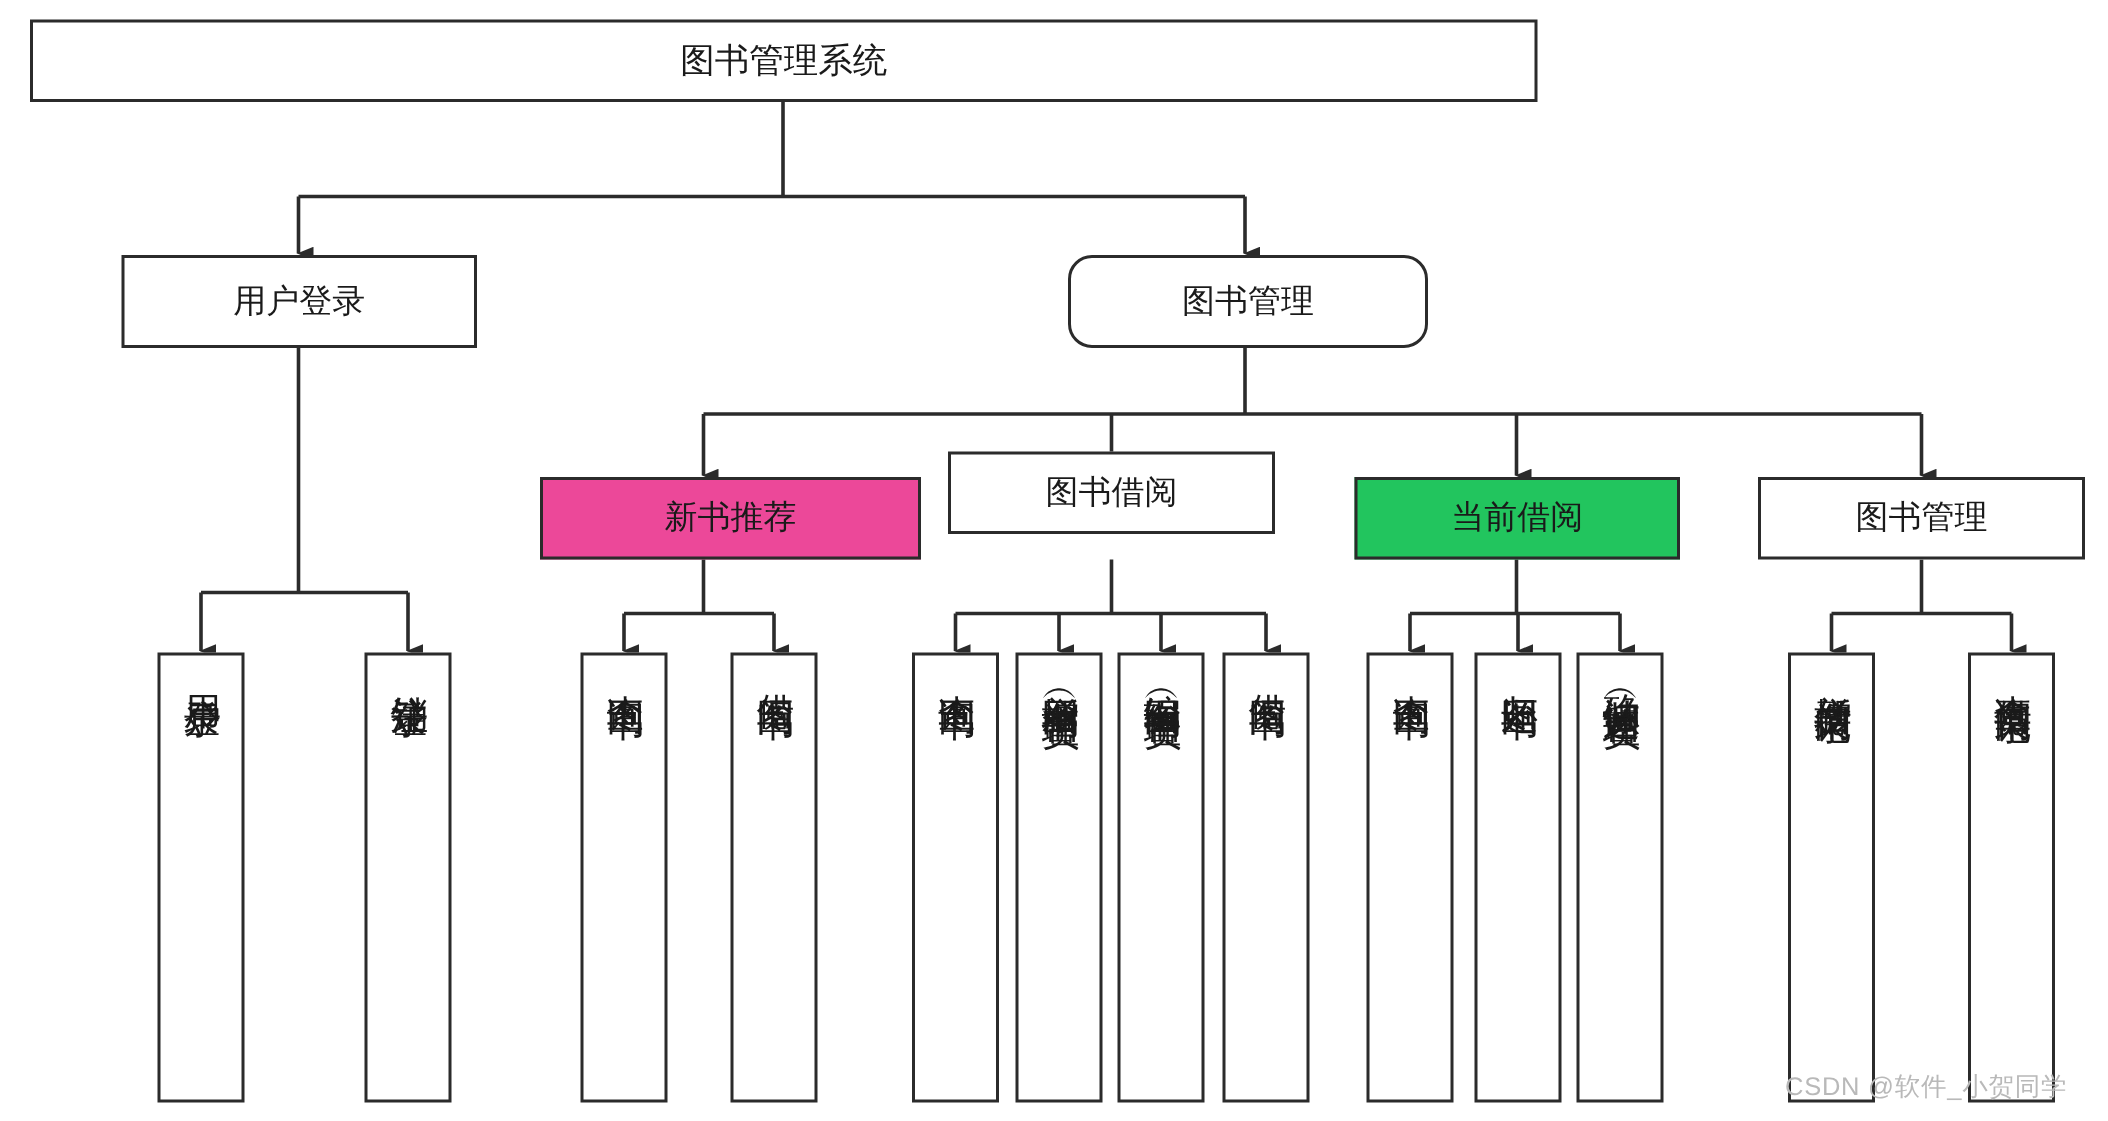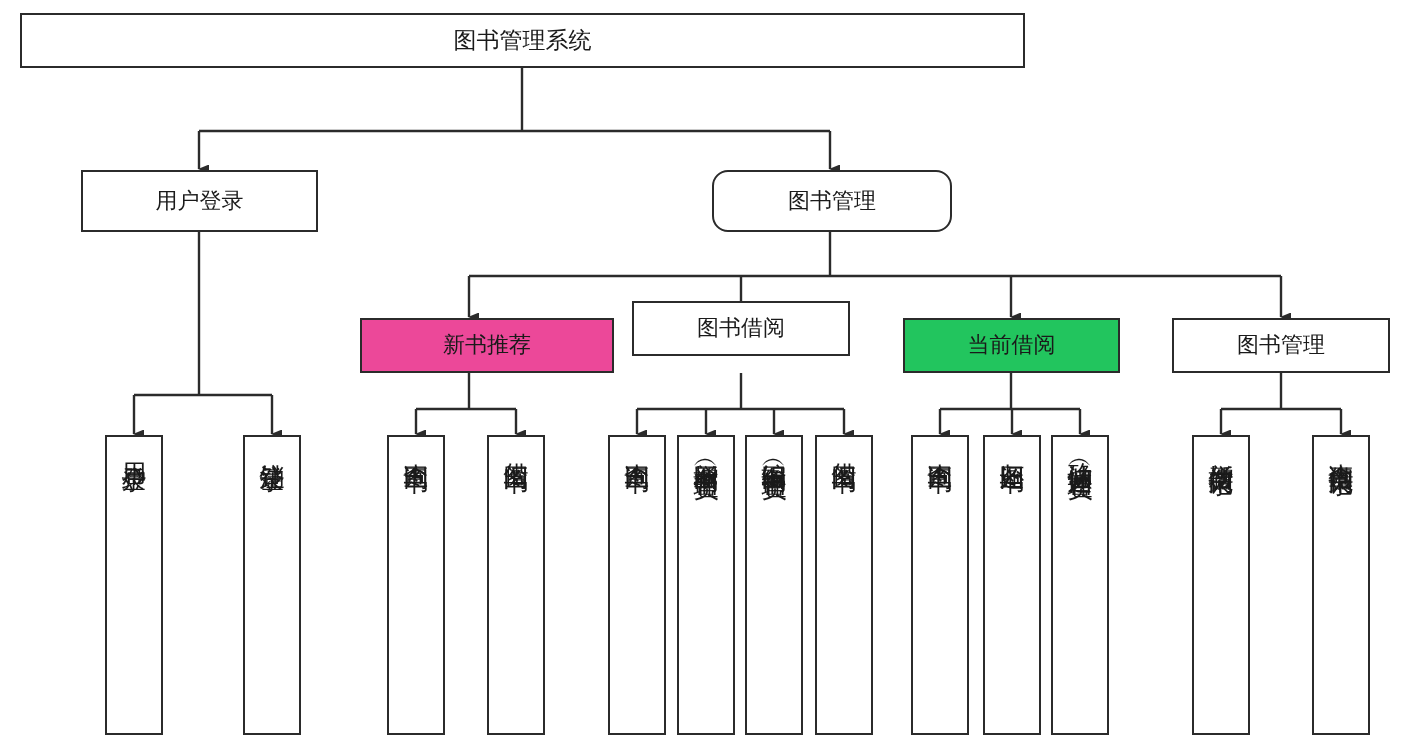--- a/index.html
+++ b/index.html
@@ -184,14 +184,15 @@
         <div class="node-label" style="color: rgb(26, 26, 26);">确认归还（管理员）</div>
       </div>
       <div class="node-box node-v" style="left: 1192px; top: 435px; width: 58px; height: 300px; border-color: rgb(43, 43, 43); background: rgb(255, 255, 255);">
         <div class="node-label" style="color: rgb(26, 26, 26);">新增借阅记录</div>
       </div>
       <div class="node-box node-v" style="left: 1312px; top: 435px; width: 58px; height: 300px; border-color: rgb(43, 43, 43); background: rgb(255, 255, 255);">
         <div class="node-label" style="color: rgb(26, 26, 26);">查询借阅记录</div>
       </div>
     </div>
 
+  <div class="watermark" style="left: 1190px; top: 713px; color: rgb(185, 185, 185);">CSDN @软件_小贺同学</div>
 
 </div>
 
 </body></html>

